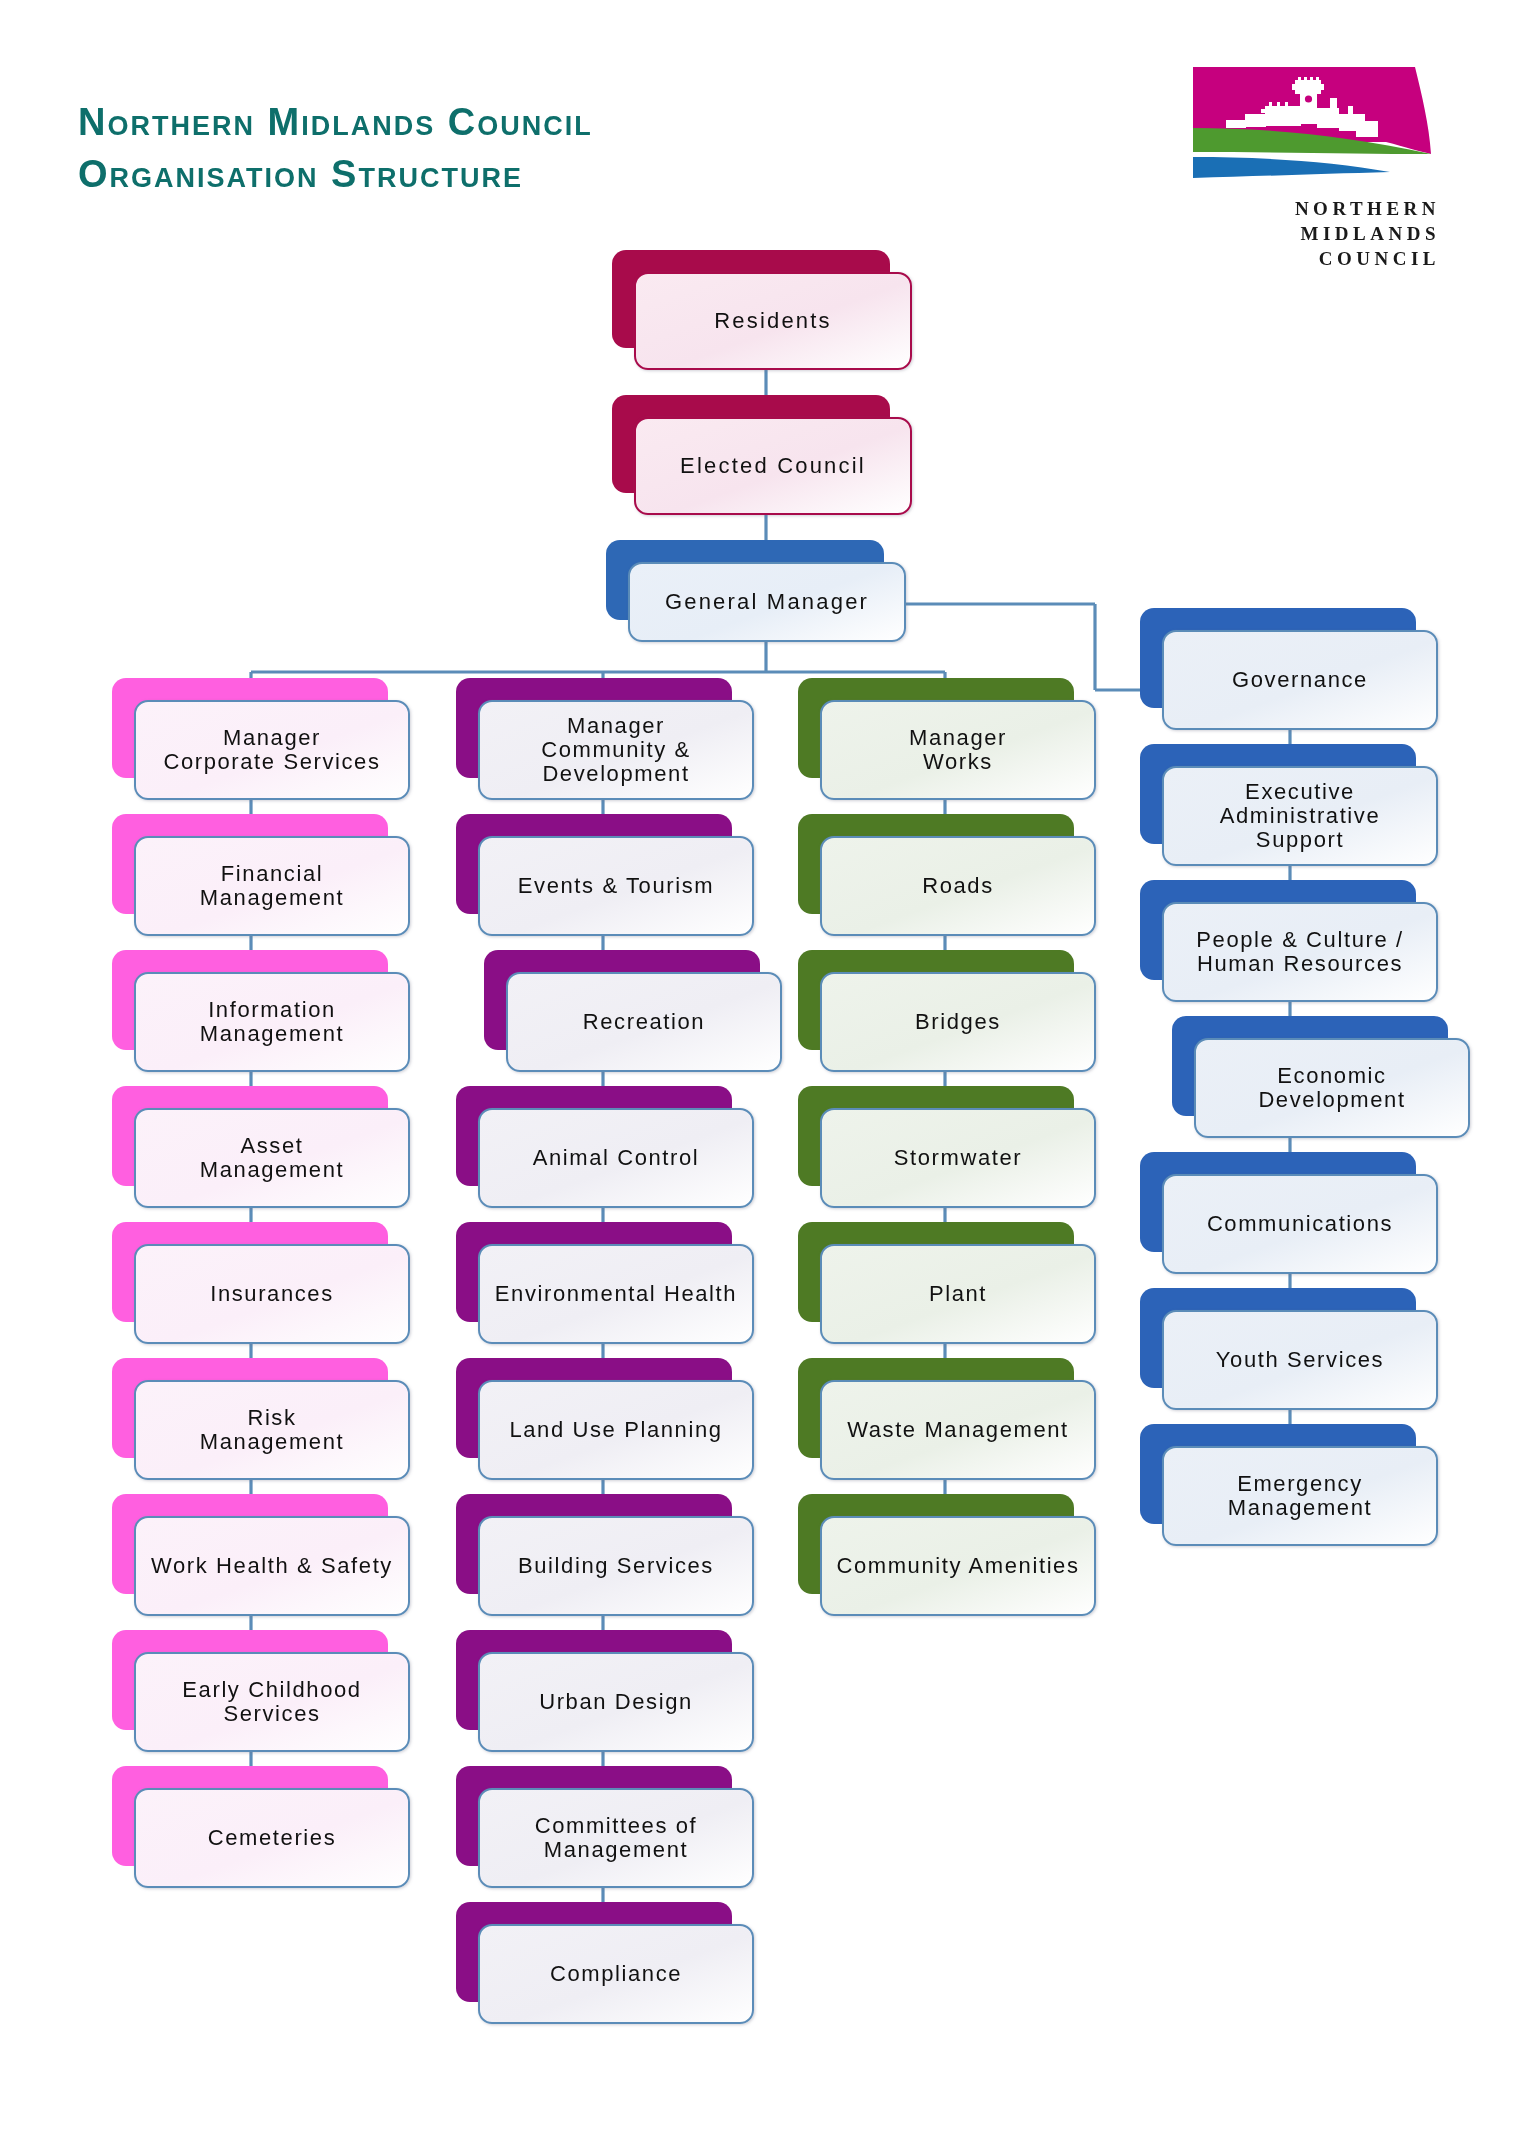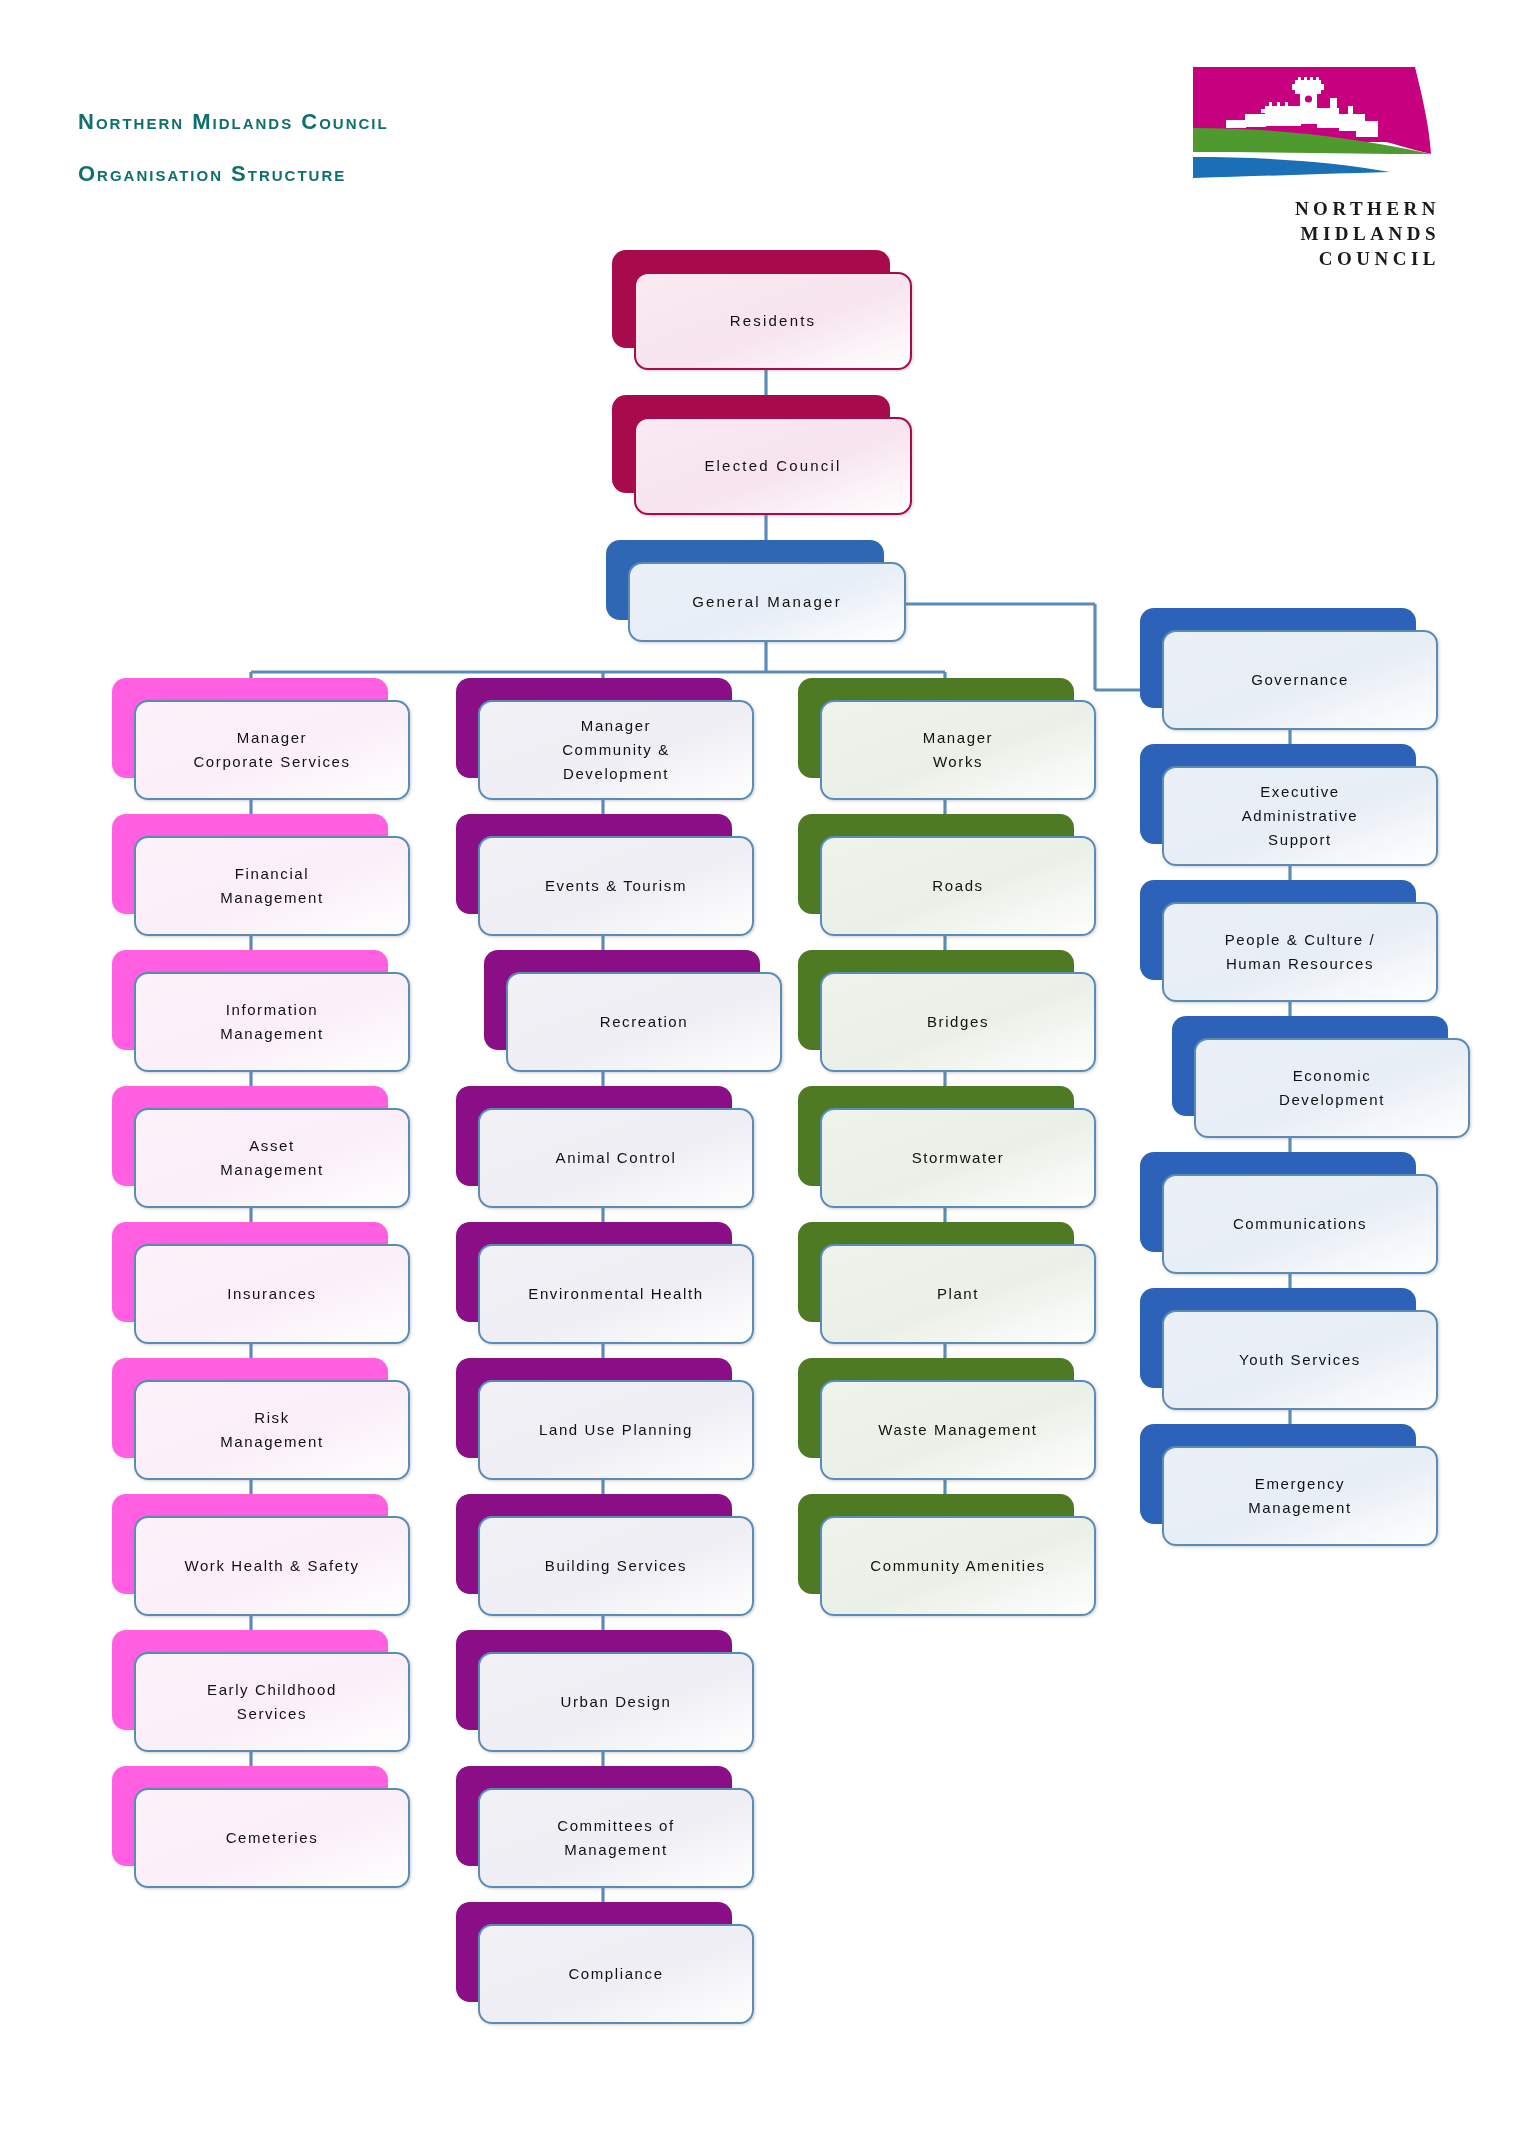--- a/index.html
+++ b/index.html
@@ -9,21 +9,21 @@
     width:1522px; height:2152px; position:relative; overflow:hidden;
     font-family:"Liberation Sans","DejaVu Sans",sans-serif;
     background:#ffffff;
   }
 
   
   #title-block { position:absolute; left:78px; top:96px; }
   .title-line {
     color:#0E6F6B;
     font-family:"Liberation Sans","DejaVu Sans",sans-serif;
-    font-size:22px;
+    font-size:38px;
     font-weight:bold;
     letter-spacing:2.0px;
     font-variant:small-caps;
     line-height:52px;
     white-space:nowrap;
   }
 
   
   #logo-block { position:absolute; left:1190px; top:62px; width:250px; }
   #logo-mark { width:244px; height:120px; display:block; }
@@ -51,21 +51,21 @@
   .node .body {
     position:absolute; left:22px; top:22px;
     width:100%; height:100%;
     border-radius:14px;
     border:2.5px solid #5B8CB8;
     display:flex; align-items:center; justify-content:center;
     text-align:center;
     box-shadow: 1px 1px 3px rgba(120,120,140,0.35);
   }
   .node .label {
-    font-size:15px;
+    font-size:22px;
     letter-spacing:1.6px;
     color:#111111;
     line-height:24px;
     padding:0 8px;
     white-space:pre-line;
   }
 
   
   .g-crimson .shadow { background:#A80B4B; }
   .g-crimson .body   { background:linear-gradient(160deg,#FAEAF1 0%,#F7E4EE 55%,#FFFFFF 100%); border-color:#A80B4B; }

